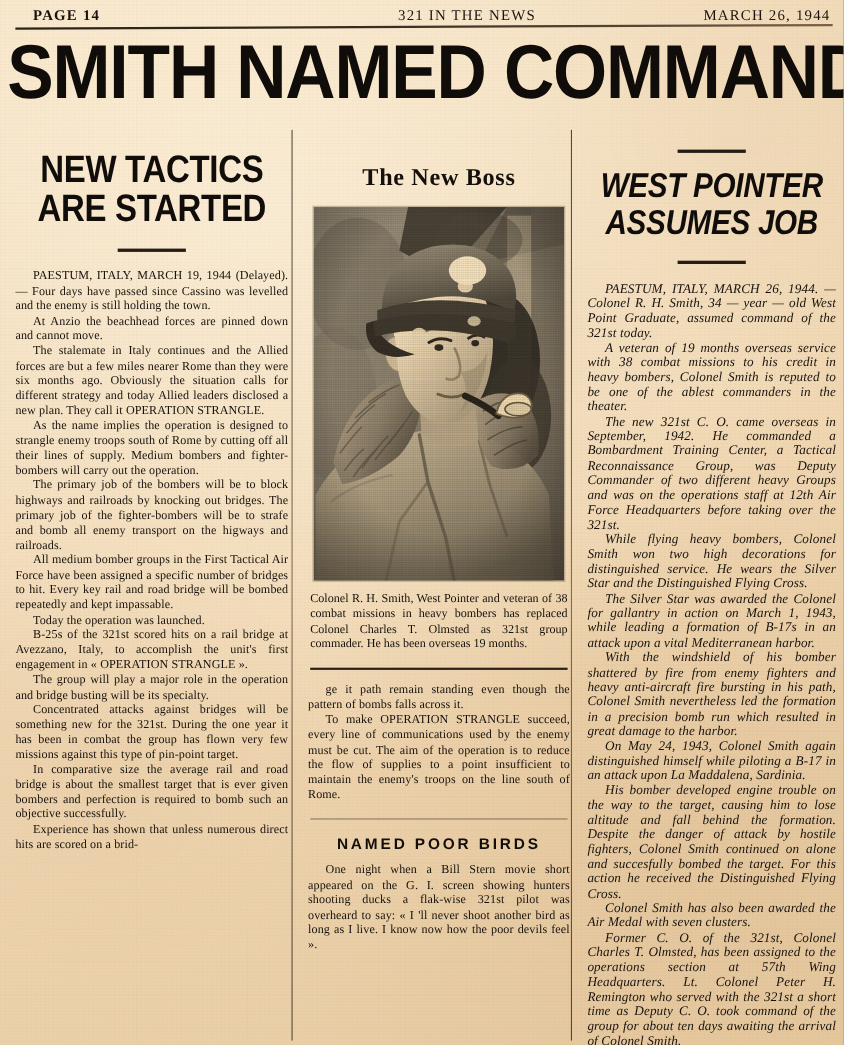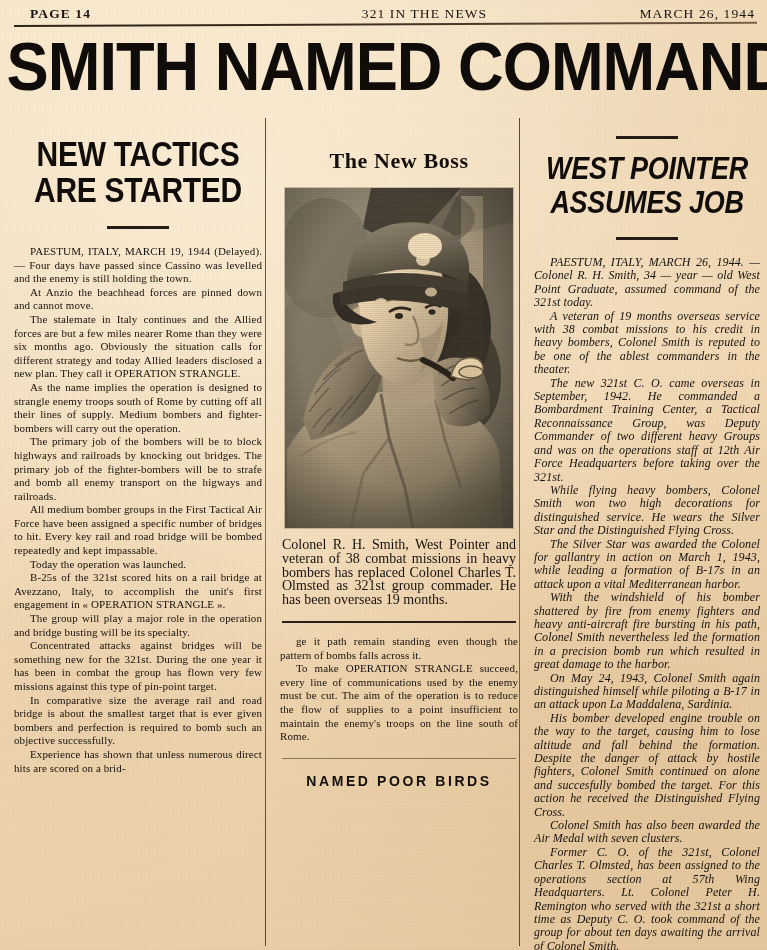--- a/index.html
+++ b/index.html
@@ -174,21 +174,21 @@
     pointer-events: none;
     opacity: .35;
     background-image:
       repeating-linear-gradient(0deg, rgba(0,0,0,.18) 0 1px, rgba(255,255,255,0) 1px 2px),
       repeating-linear-gradient(90deg, rgba(0,0,0,.10) 0 1px, rgba(255,255,255,0) 1px 2px);
     mix-blend-mode: multiply;
   }
 
   .caption {
     font-family: "Liberation Serif", serif;
-    font-size: 14px;
+    font-size: 11px;
     line-height: 13.8px;
     text-align: justify;
     color: #17120d;
     margin-top: 10px;
     padding: 0 2px;
   }
   .hr-thick {
     height: 2px;
     background: #2a2019;
     margin: 14px 2px 12px 2px;
@@ -376,20 +376,23 @@
       <div class="hr-thick"></div>
 
       <div class="body">
         <p>ge it path remain standing even though the pattern of bombs falls across it.</p>
         <p>To make OPERATION STRANGLE succeed, every line of communications used by the enemy must be cut.  The aim of the operation is to reduce the flow of supplies to a point insufficient to maintain the enemy's troops on the line south of Rome.</p>
       </div>
 
       <div class="hr-thin"></div>
 
       <div class="subhead">NAMED POOR BIRDS</div>
+      <div class="body">
+        <p>One night when a Bill Stern movie short appeared on the G. I. screen showing hunters shooting ducks a flak-wise 321st pilot was overheard to say: « I 'll never shoot another bird as long as I live.  I know now how the poor devils feel ».</p>
+      </div>
     </div>
 
     <div class="col col-right">
       <div class="dash-top"></div>
       <div class="deck deck-right">WEST POINTER</div>
       <div class="deck deck-right">ASSUMES JOB</div>
       <div class="dash"></div>
       <div class="body body-right">
         <p>PAESTUM, ITALY, MARCH 26, 1944. — Colonel R. H. Smith, 34 — year — old West Point Graduate, assumed command of the 321st today.</p>
         <p>A veteran of 19 months overseas service with 38 combat missions to his credit in heavy bombers, Colonel Smith is reputed to be one of the ablest commanders in the theater.</p>

